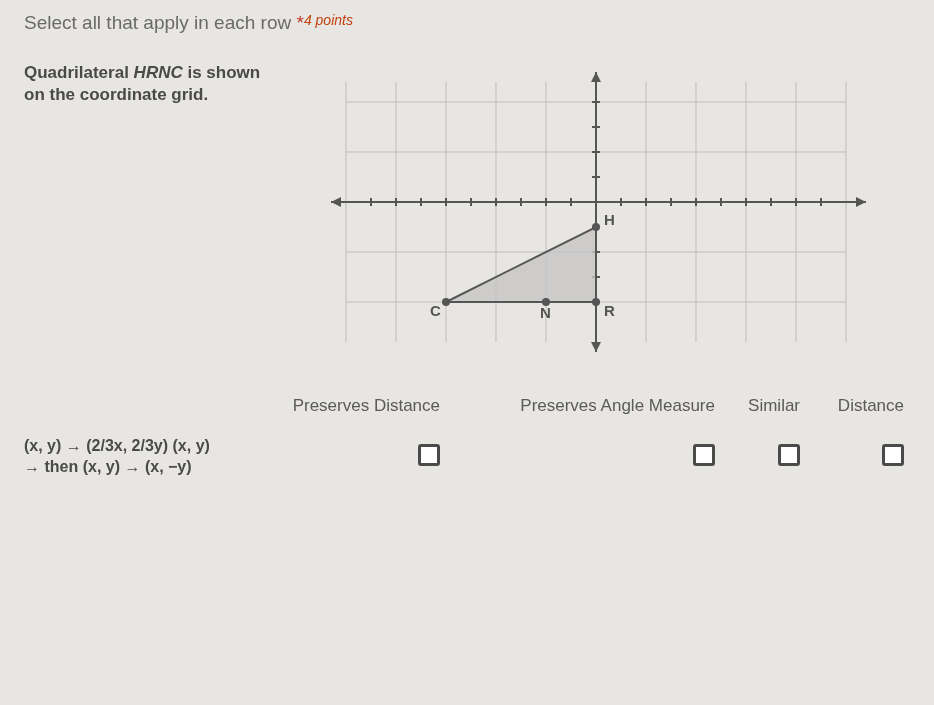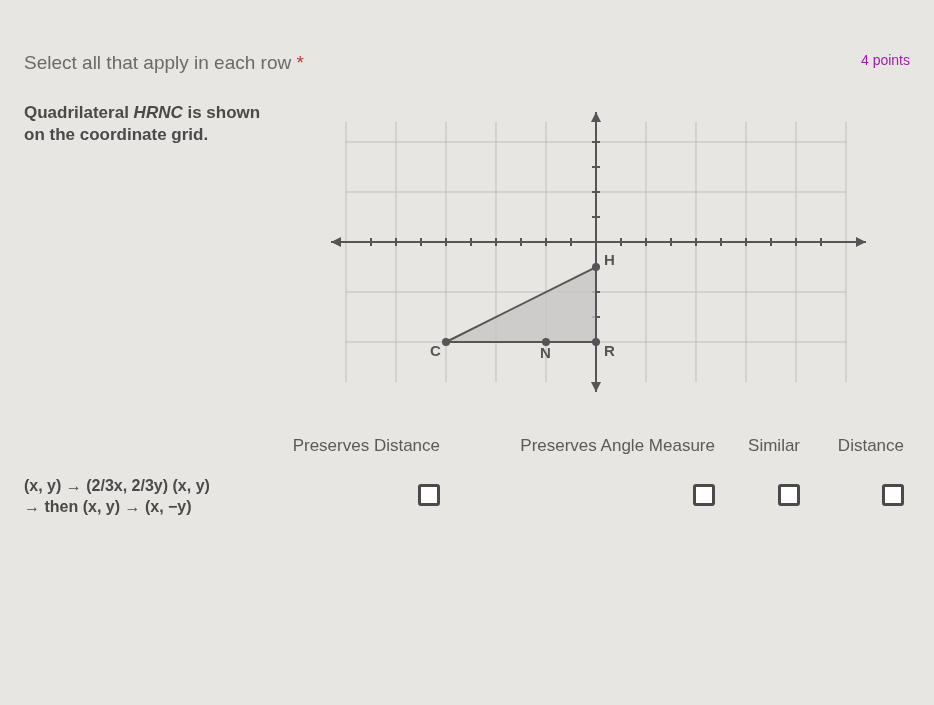--- a/index.html
+++ b/index.html
@@ -8,33 +8,32 @@
     background: #e8e6e2;
     width: 934px;
     height: 705px;
     padding: 12px 24px;
     color: #5a5a5a;
     overflow: hidden;
     position: relative;
   }
   .header-row {
     display: flex;
-    justify-content: space-between;
     align-items: flex-start;
     margin-bottom: 28px;
-    margin-top: 40px;
   }
   .title {
     font-size: 19px;
     color: #6a6a6a;
   }
   .asterisk { color: #c0392b; }
   .points {
     font-size: 14px;
-    color: #a21caf;
+    color: #c2410c;
+    font-style: italic;
   }
   .upper {
     display: flex;
     gap: 8px;
     margin-bottom: 24px;
   }
   .left-text { width: 250px; }
   .para {
     font-size: 17px;
     color: #4a4a4a;

